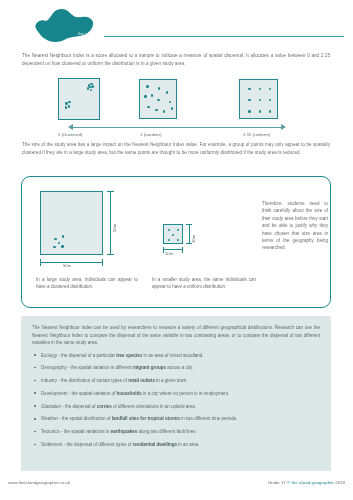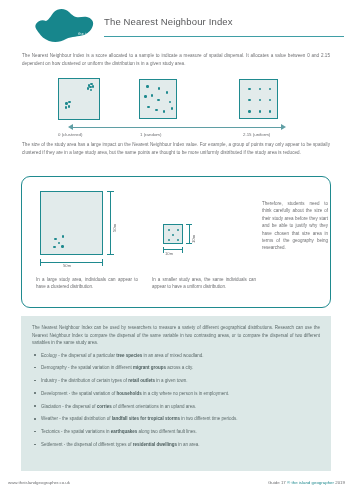--- a/index.html
+++ b/index.html
@@ -126,21 +126,20 @@
         <path d="M18,15 C14,13 10,15 8,18 C6,21 9,24 11,27 C13,30 16,33 21,35
                  C27,37 33,36 38,33 C44,30 50,31 56,29 C61,27 64,23 65,19
                  C66,15 63,12 59,11 C55,10 52,12 48,11 C44,10 42,6 38,4
                  C34,2 29,3 26,6 C23,9 22,13 18,15 Z" fill="#17868c"></path>
       </svg>
       <div class="logo-text">
         <span>the island</span>
         <span class="b">geographer</span>
       </div>
     </div>
-    <div class="header-title">The Nearest Neighbour Index</div>
     <div class="header-rule"></div>
   </div>
 
   <div class="para" id="intro-para">The Nearest Neighbour Index is a score allocated to a sample to indicate a measure of spatial dispersal. It allocates a value between 0 and 2.15 dependent on how clustered or uniform the distribution is in a given study area.</div>
 
   <div class="scale-row">
 
     <div class="dbox" id="box-clustered" style="left:58px;top:0;width:42px;height:42px;">
         <div class="dot" style="left: 72%; top: 13%;"></div>
         <div class="dot" style="left: 78%; top: 10%;"></div>

